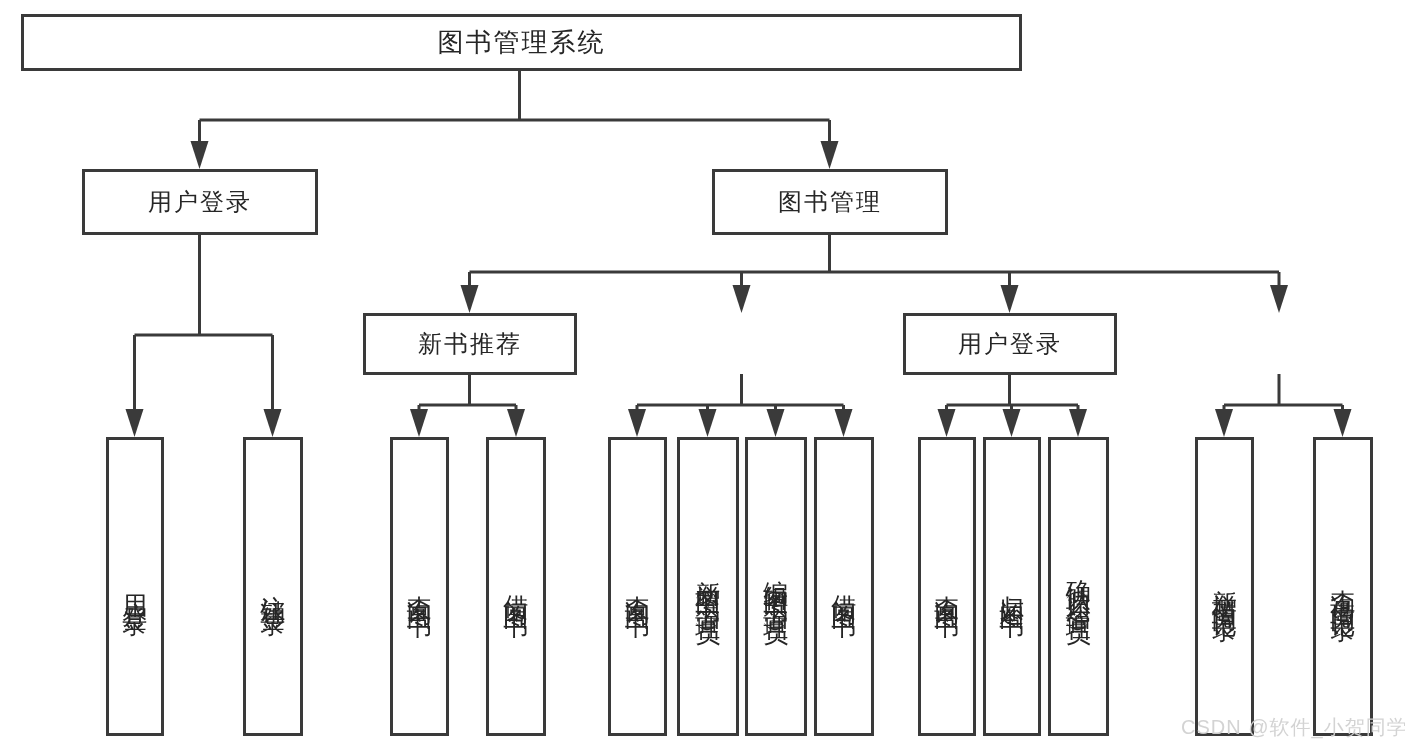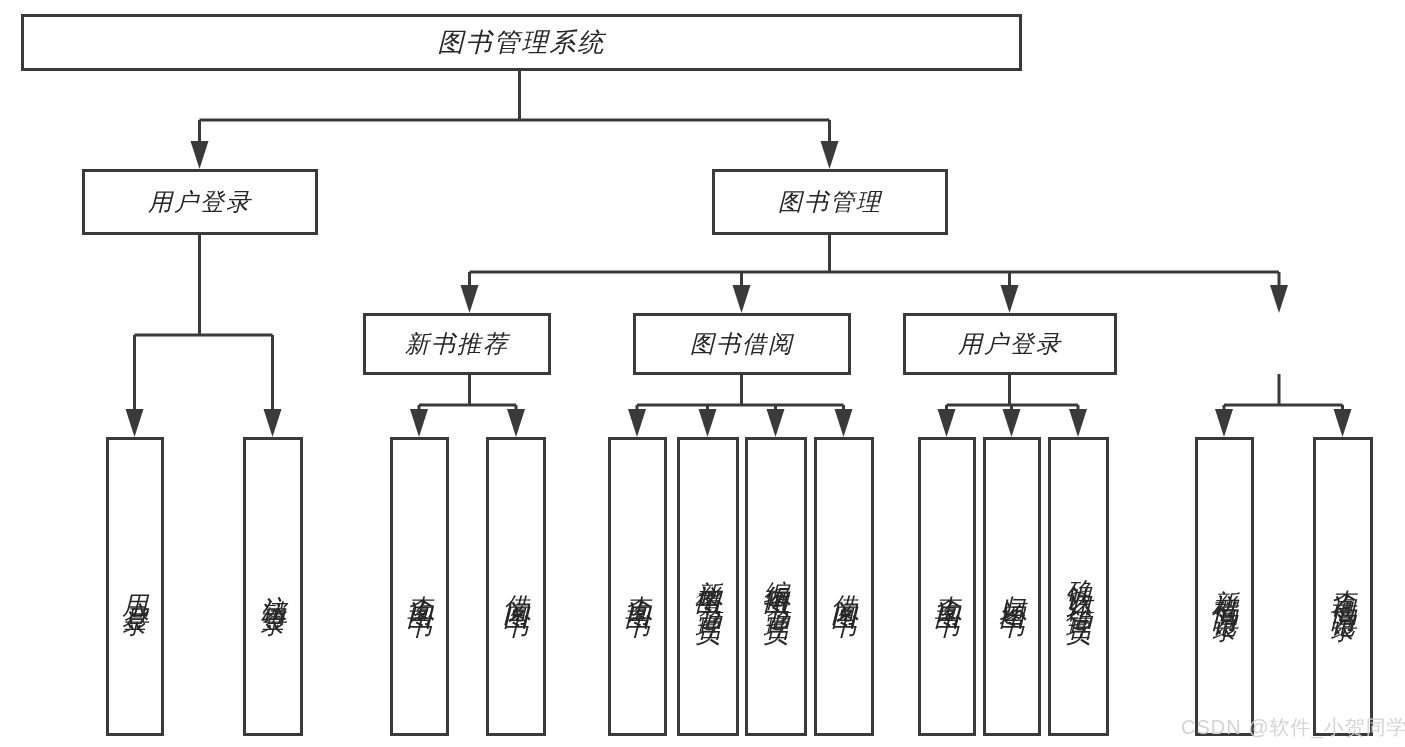--- a/index.html
+++ b/index.html
@@ -23,21 +23,20 @@
   }
   .box {
     position: absolute;
     background: #ffffff;
     border: 3px solid #3a3a3a;
     display: flex;
     align-items: center;
     justify-content: center;
     z-index: 2;
     color: #262626;
-    font-style: italic;
   }
   .box.root  { font-size: 26px; letter-spacing: 2px; }
   .box.h     { font-size: 24px; letter-spacing: 2px; }
   .box.v span {
     writing-mode: vertical-rl;
     text-orientation: mixed;
     font-size: 25px;
     line-height: 1.05;
     letter-spacing: 6px;
     white-space: nowrap;
@@ -96,22 +95,21 @@
       <polygon points="1224,437 1215,409 1233,409"></polygon>
       <polygon points="1342.5,437 1333.5,409 1351.5,409"></polygon>
     </g>
   </svg>
 
   <div class="box root" style="left:21px; top:14px; width:1001px; height:57px;">图书管理系统</div>
 
   <div class="box h" style="left:82px; top:169px; width:236px; height:66px;">用户登录</div>
   <div class="box h" style="left:712px; top:169px; width:236px; height:66px;">图书管理</div>
 
-  <div class="box h" style="left:363px; top:313px; width:188px; height:62px;">新书推荐</div>
-  <div class="box h" style="left:633px; top:313px; width:218px; height:62px;">图书借阅</div>
+  <div class="box h" style="left:363px; top:313px; width:214px; height:62px;">新书推荐</div>
   <div class="box h" style="left:903px; top:313px; width:214px; height:62px;">用户登录</div>
 
   <div class="box v" style="left:106px; top:437px; width:58px; height:299px;">
     <span>用户登录</span>
   </div>
   <div class="box v" style="left:243px; top:437px; width:60px; height:299px;">
     <span>注销登录</span>
   </div>
 
   <div class="box v" style="left:390px; top:437px; width:59px; height:299px;">

